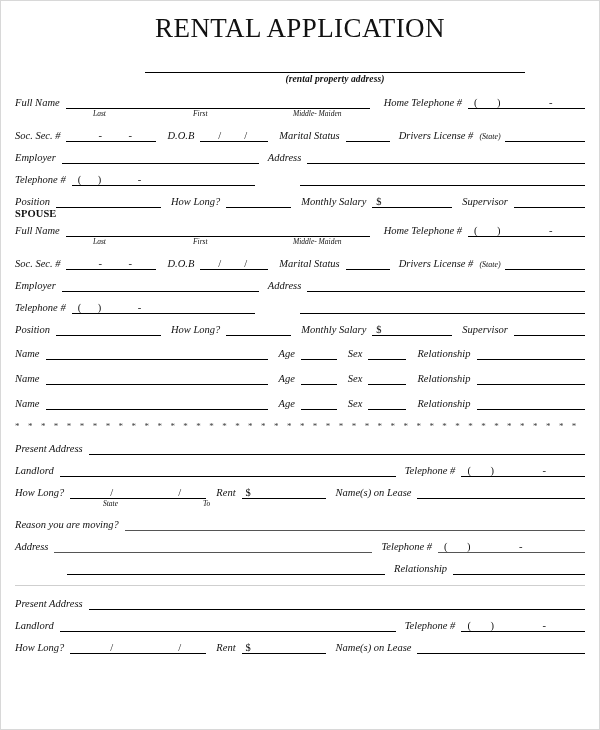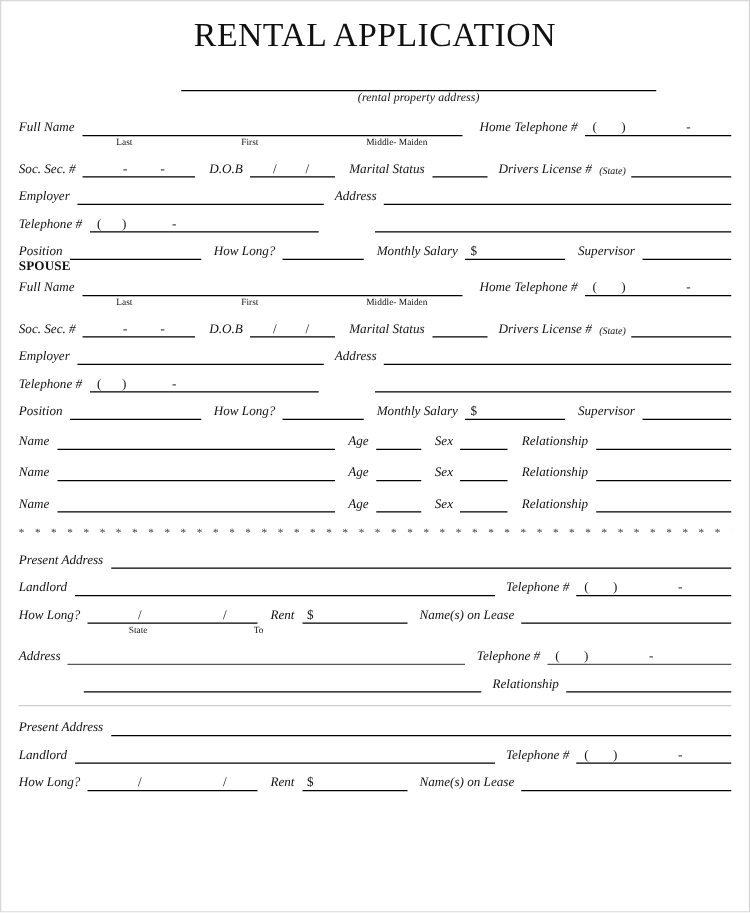--- a/index.html
+++ b/index.html
@@ -41,21 +41,21 @@
     margin: 16px 0 0 0;
     padding: 0 60px 0 130px;
   }
   .addr-line {
     border-bottom: 1.4px solid #000;
     height: 12px;
   }
   .addr-cap {
     text-align: center;
     font-size: 9.5px;
-    font-weight: normal;
+    font-weight: bold;
     font-style: italic;
     margin-top: 1px;
     letter-spacing: .1px;
   }
 
   
   .row {
     display: flex;
     align-items: flex-end;
     margin-top: 9px;
@@ -86,20 +86,21 @@
     bottom: 0px;
     font-size: 10.5px;
     line-height: 1;
   }
 
   
   .subcaps {
     position: relative;
     height: 11px;
     font-size: 7.5px;
+    font-style: italic;
   }
   .subcaps span {
     position: absolute;
     top: 0;
     white-space: nowrap;
   }
 
   
   .sec-head {
     font-size: 10.5px;
@@ -364,20 +365,24 @@
     </span>
     <span class="gap" style="width:10px;"></span>
     <span class="lbl">Name(s) on Lease</span>
     <span class="fill" style="flex:1 1 auto;"></span>
   </div>
   <div class="subcaps">
     <span style="left:88px;">State</span>
     <span style="left:188px;">To</span>
   </div>
 
+  <div class="row" style="margin-top:8px;">
+    <span class="lbl">Reason you are moving?</span>
+    <span class="fill" style="flex:1 1 auto; border-bottom-color:#555;"></span>
+  </div>
 
 
   <div class="row">
     <span class="lbl">Address</span>
     <span class="fill" style="flex:0 0 318px; border-bottom-color:#555;"></span>
     <span class="gap" style="width:9px;"></span>
     <span class="lbl">Telephone #</span>
     <span class="fill" style="flex:1 1 auto; border-bottom-color:#555;">
       <span class="mk" style="left:6px;">(</span>
       <span class="mk" style="left:29px;">)</span>

